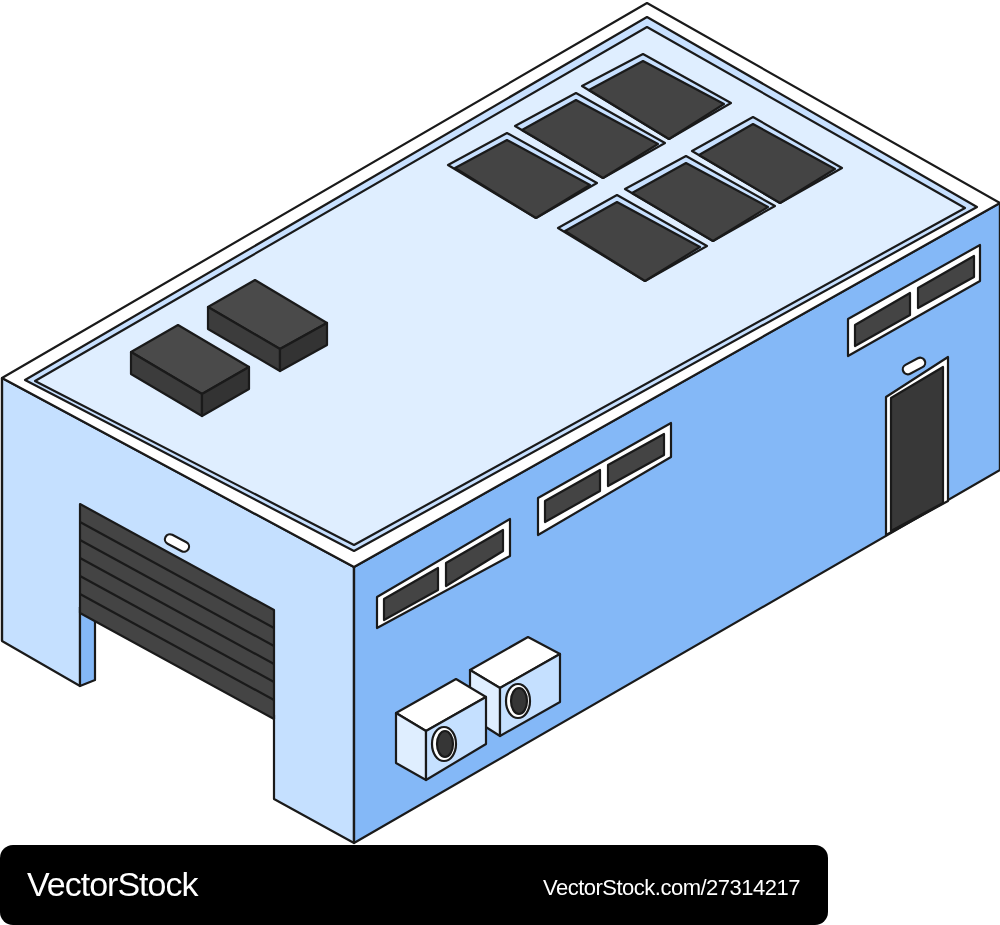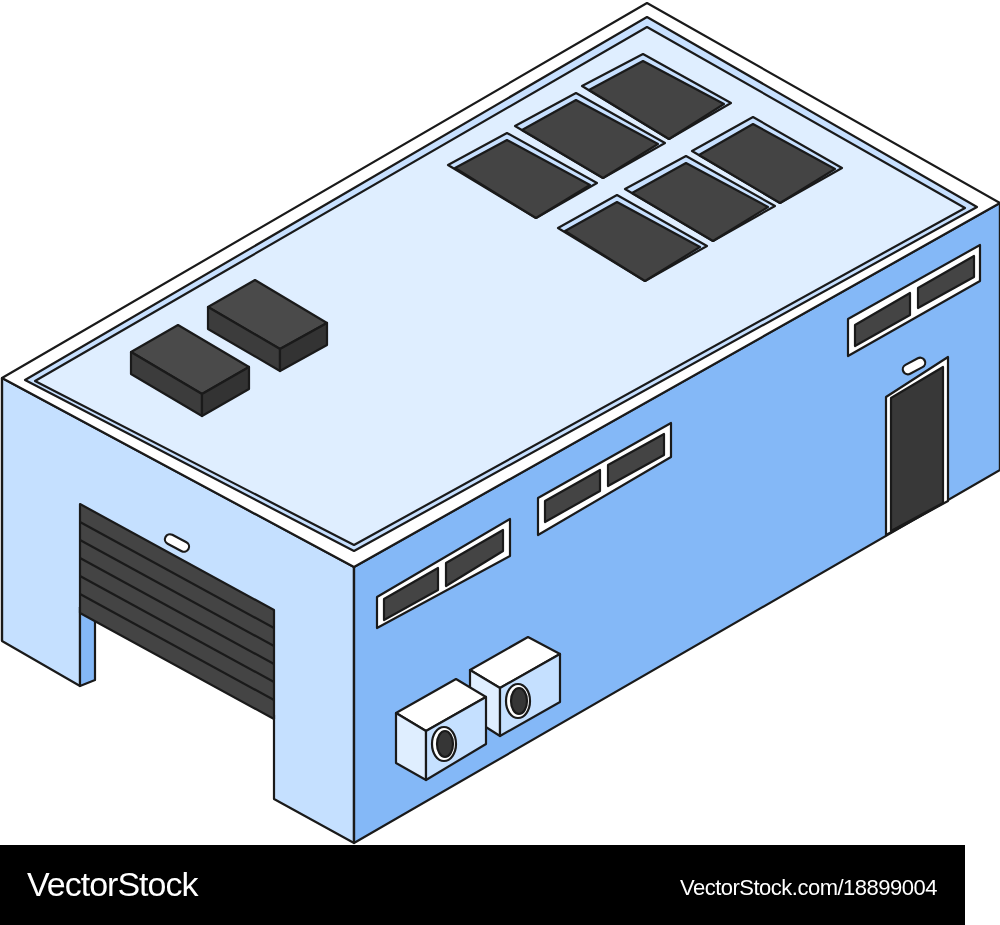--- a/index.html
+++ b/index.html
@@ -1,20 +1,20 @@
 <!DOCTYPE html>
 <html><head>
   <meta charset="utf-8">
   <style>
     html, body { margin: 0; padding: 0; background: #ffffff; }
     body { width: 1000px; height: 925px; position: relative; overflow: hidden;
            font-family: "Liberation Sans", sans-serif; }
     #art { position: absolute; left: 0; top: 0; width: 1000px; height: 845px; }
-    #banner { position: absolute; left: 0; top: 845px; width: 965px; height: 80px;
-              background: #000000; color: #ffffff; }
+    #banner { position: absolute; left: 0; top: 845px; width: 828px; height: 80px;
+              background: #000000; color: #ffffff; border-radius: 13px; }
     #brand { position: absolute; left: 27px; top: 20px; font-size: 34px;
              letter-spacing: -1px; font-family: "Liberation Sans", sans-serif; }
     #stock-id { position: absolute; right: 28px; top: 30px; font-size: 22px;
                 letter-spacing: -0.5px; font-family: "Liberation Sans", sans-serif; }
   </style>
 </head>
 <body>
 
 <svg id="art" viewBox="0 0 1000 845" xmlns="http://www.w3.org/2000/svg" stroke="#1a1a1a" stroke-width="2.2" stroke-linejoin="round">
 
@@ -125,14 +125,14 @@
     </g>
   </g>
 
   <line x1="354" y1="567" x2="354" y2="843"></line>
   <line x1="2" y1="378" x2="2" y2="641"></line>
   <line x1="1000" y1="203" x2="1000" y2="470"></line>
 </svg>
 
 <div id="banner">
   <span id="brand">VectorStock</span>
-  <span id="stock-id">VectorStock.com/18899004</span>
+  <span id="stock-id">VectorStock.com/27314217</span>
 </div>
 
 </body></html>

